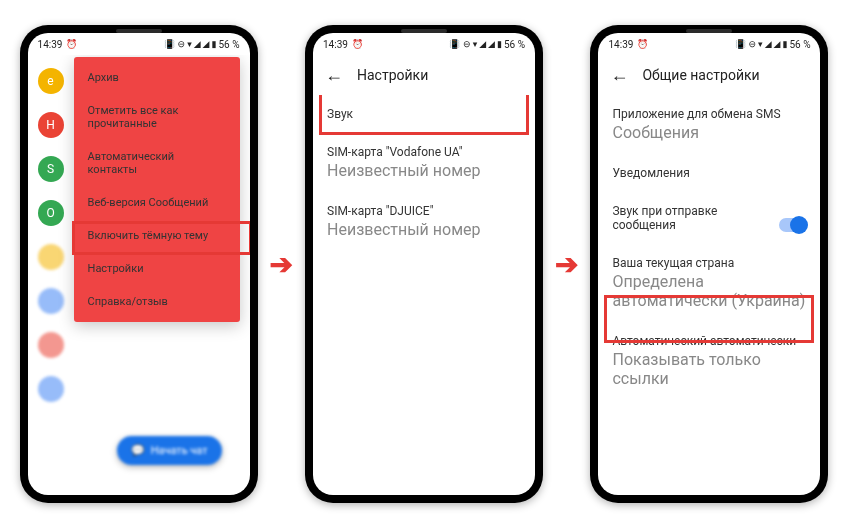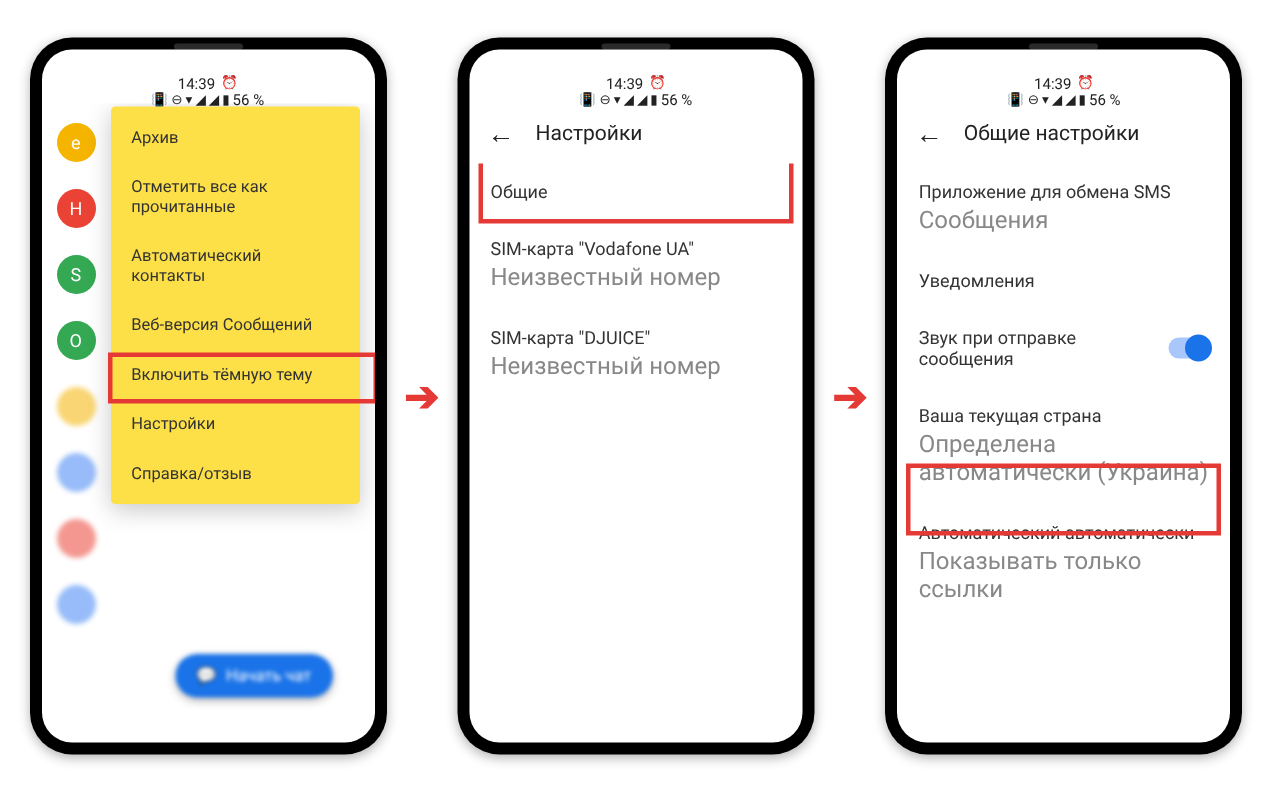--- a/index.html
+++ b/index.html
@@ -45,24 +45,23 @@
     overflow: hidden;
     position: relative;
     display: flex;
     flex-direction: column;
   }
   .statusbar {
     height: 22px;
     display: flex;
     align-items: center;
     justify-content: space-between;
-    padding: 18px 10px;
+    padding: 8px 10px;
     font-size: 10px;
     color: #222;
-    flex-direction: column;
   }
   .status-left { display: flex; align-items: center; gap: 4px; }
   .status-right { display: flex; align-items: center; gap: 2px; }
   .status-icon { font-size: 9px; line-height: 1; }
   .appbar {
     display: flex;
     align-items: center;
     gap: 14px;
     height: 40px;
     padding: 0 12px;
@@ -91,21 +90,21 @@
   .fab {
     position: absolute; right: 28px; bottom: 30px;
     background: #1a73e8; color: #fff;
     border-radius: 20px; padding: 8px 14px;
     font-size: 11px; display: flex; align-items: center; gap: 6px;
     filter: blur(1.5px);
     box-shadow: 0 2px 6px rgba(0,0,0,0.3);
   }
   .overflow-menu {
     position: absolute; top: 2px; left: 46px; right: 10px;
-    background: #fde047; border-radius: 3px;
+    background: #ef4444; border-radius: 3px;
     box-shadow: 0 4px 16px rgba(0,0,0,0.22);
     padding: 4px 0;
   }
   .menu-item {
     padding: 10px 14px; font-size: 11px; color: #333;
     cursor: pointer;
   }
   .highlight-red {
     border: 3px solid #e53935;
     position: absolute;
@@ -113,21 +112,21 @@
   }
 
   
   .setting-item {
     padding: 12px 14px;
     color: #333;
   }
   .setting-title { font-size: 12px; color: #333; }
   .setting-sub { font-size: 16px; color: #888; margin-top: 2px; }
   .setting-row {
-    display: flex; align-items: center; justify-content: space-between;
+    display: flex; align-items: flex-end; justify-content: space-between;
     padding: 12px 14px;
   }
   .toggle {
     width: 28px; height: 14px; background: #a8c7fa;
     border-radius: 8px; position: relative;
   }
   .toggle::after {
     content: ""; position: absolute;
     right: -2px; top: -2px;
     width: 18px; height: 18px;
@@ -249,21 +248,21 @@
         <span class="status-icon">▮</span>
         <span>56 %</span>
       </div>
     </div>
     <div class="appbar">
       <span class="back-ic">←</span>
       <span>Настройки</span>
     </div>
     <div class="content">
       <div class="setting-item">
-        <div class="setting-title">Общие</div>
+        <div class="setting-title">Звук</div>
       </div>
       <div class="setting-item">
         <div class="setting-title">SIM-карта "Vodafone UA"</div>
         <div class="setting-sub">Неизвестный номер</div>
       </div>
       <div class="setting-item">
         <div class="setting-title">SIM-карта "DJUICE"</div>
         <div class="setting-sub">Неизвестный номер</div>
       </div>
       <div class="highlight-red" style="top:-4px;left:6px;right:6px;height:44px;"></div>

